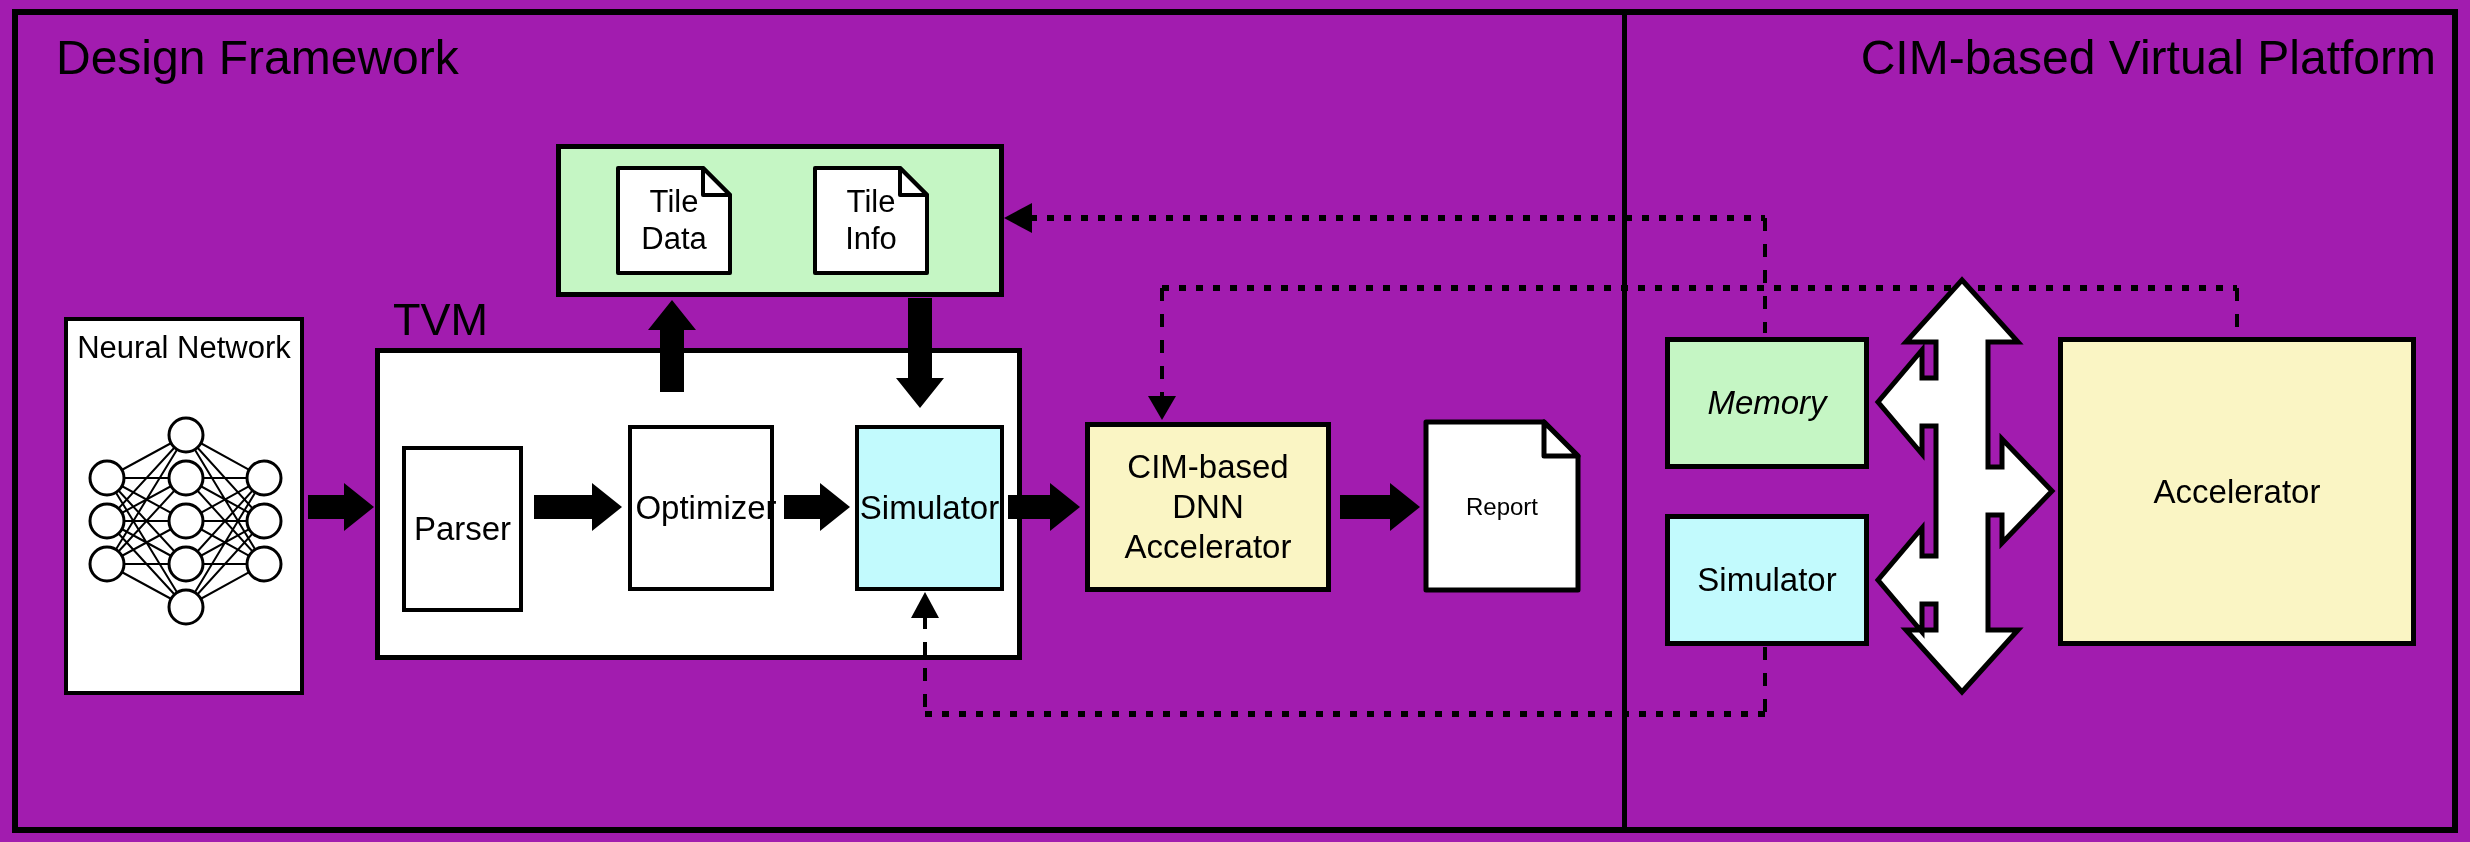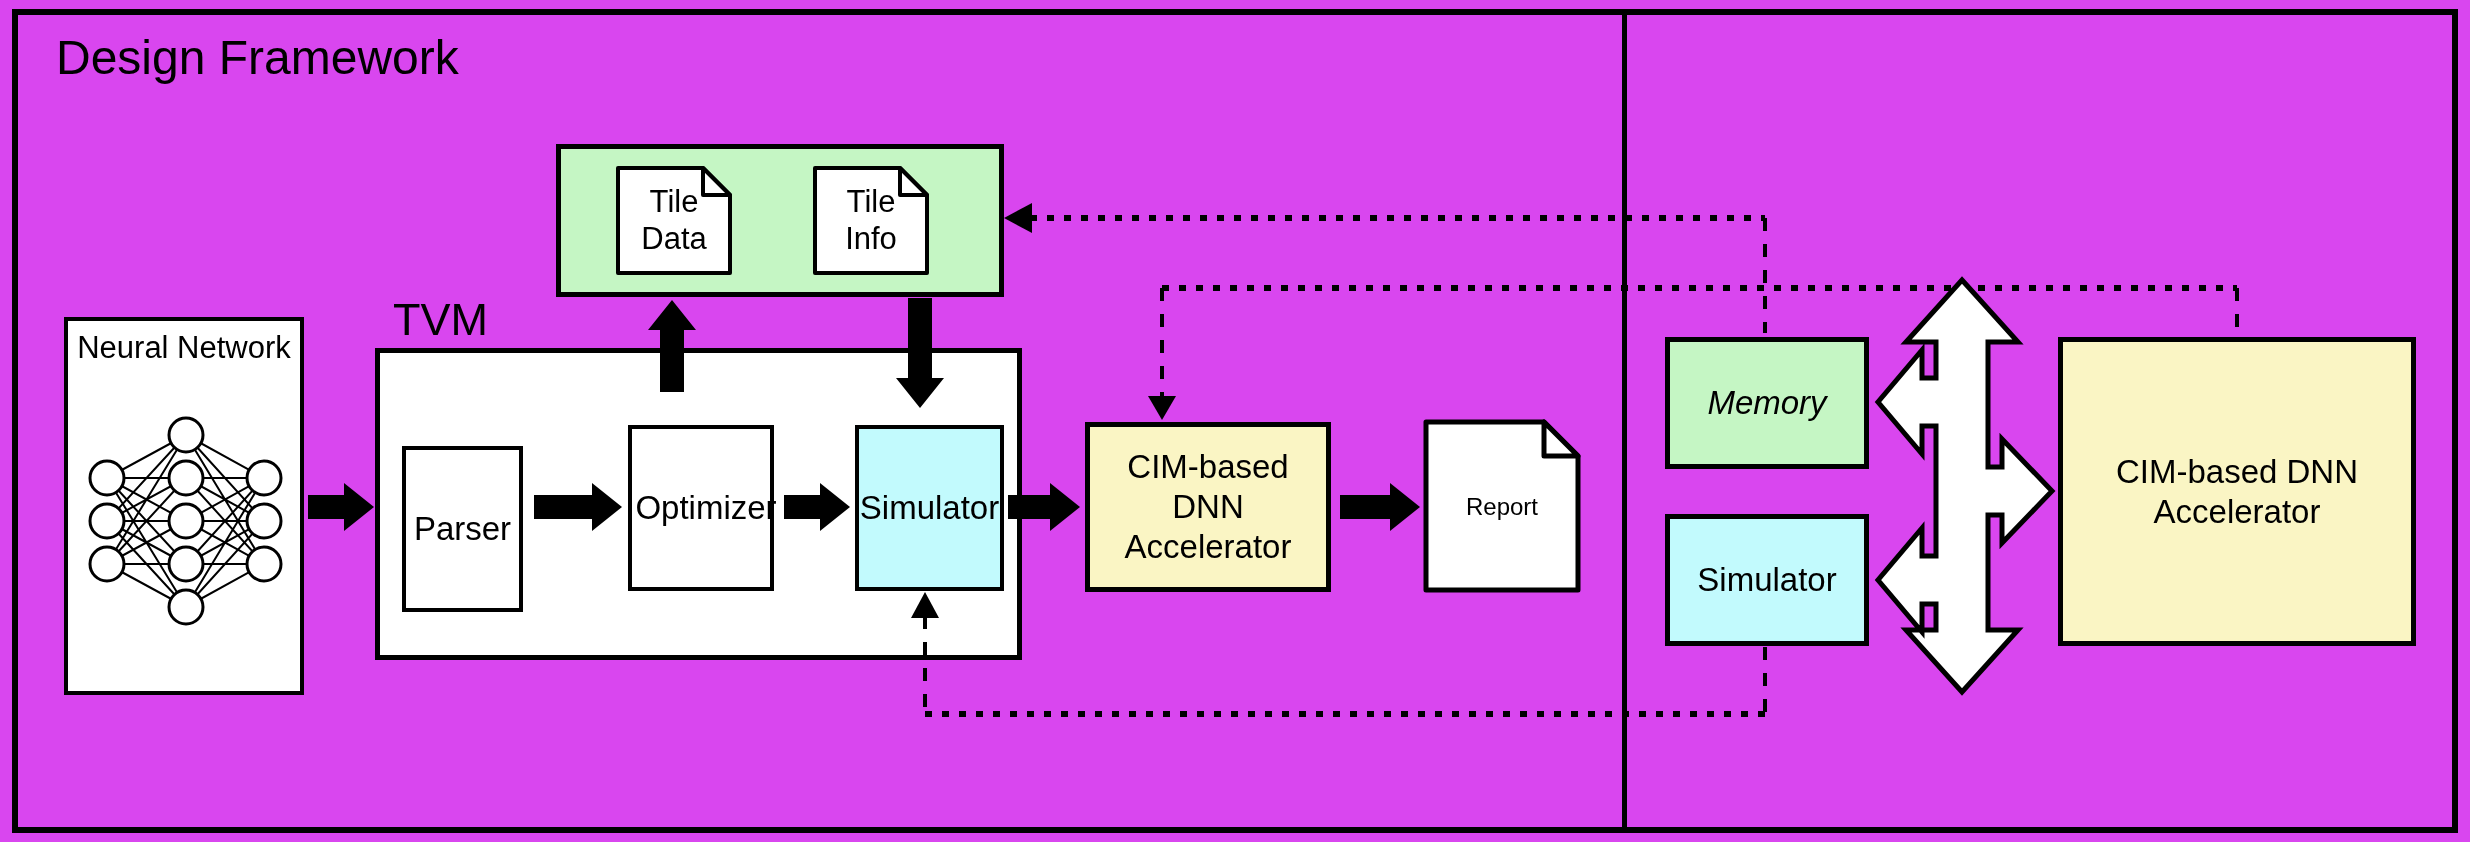--- a/index.html
+++ b/index.html
@@ -1,16 +1,16 @@
 <!DOCTYPE html>
 <html><head>
 <meta charset="utf-8">
 <style>
   html,body{margin:0;padding:0;background:#fff;}
-  .canvas{position:relative;width:2470px;height:842px;background:#d946ef;
+  .canvas{position:relative;width:2470px;height:842px;background:#a21caf;
           font-family:"Liberation Sans",sans-serif;color:#000;overflow:hidden;}
   .abs{position:absolute;}
   .outer-frame{left:12px;top:9px;width:2446px;height:824px;border:6px solid #000;box-sizing:border-box;}
   .panel-divider{left:1622px;top:9px;width:5px;height:824px;background:#000;}
   .title{font-size:48px;letter-spacing:0;white-space:nowrap;}
   .title-left{left:56px;top:30px;}
   .title-right{right:34px;top:30px;}
   .box{position:absolute;box-sizing:border-box;border:4px solid #000;background:#fff;
        display:flex;align-items:center;justify-content:center;text-align:center;z-index:1;}
   .lbl{font-size:33px;line-height:40px;}
@@ -35,20 +35,21 @@
 </style>
 </head>
 <body>
 
 <div class="canvas">
 
   <div class="abs outer-frame"></div>
   <div class="abs panel-divider"></div>
 
   <div class="abs title title-left">Design Framework</div>
+  <div class="abs title title-right">CIM-based Virtual Platform</div>
 
   <div class="box nn-box"></div>
   <div class="abs nn-label">Neural Network</div>
 
   <div class="abs tvm-label">TVM</div>
   <div class="box tvm-box"></div>
 
   <div class="box parser-box">
     <span class="lbl">Parser</span>
   </div>
@@ -67,21 +68,20 @@
     <span class="lbl">Accelerator</span>
   </div>
 
   <div class="box memory-box" style="background-color: rgb(197, 246, 196); font-style: italic;">
     <span class="lbl">Memory</span>
   </div>
   <div class="box vp-sim-box" style="background-color: rgb(194, 250, 253);">
     <span class="lbl">Simulator</span>
   </div>
   <div class="box vp-accel-box" style="background-color: rgb(250, 245, 196);">
-    <span class="lbl">CIM-based DNN</span>
     <span class="lbl">Accelerator</span>
   </div>
 
   <svg class="overlay" viewBox="0 0 2470 842" xmlns="http://www.w3.org/2000/svg">
 
     <g>
       <path fill="none" stroke="#000" stroke-width="2" d="M107 478L186 435M107 478L186 478M107 478L186 521M107 478L186 564M107 478L186 607M107 521L186 435M107 521L186 478M107 521L186 521M107 521L186 564M107 521L186 607M107 564L186 435M107 564L186 478M107 564L186 521M107 564L186 564M107 564L186 607M186 435L264 478M186 435L264 521M186 435L264 564M186 478L264 478M186 478L264 521M186 478L264 564M186 521L264 478M186 521L264 521M186 521L264 564M186 564L264 478M186 564L264 521M186 564L264 564M186 607L264 478M186 607L264 521M186 607L264 564"></path>
       <g fill="#fff" stroke="#000" stroke-width="3">
         <circle cx="107" cy="478" r="17"></circle>
           <circle cx="107" cy="521" r="17"></circle>

